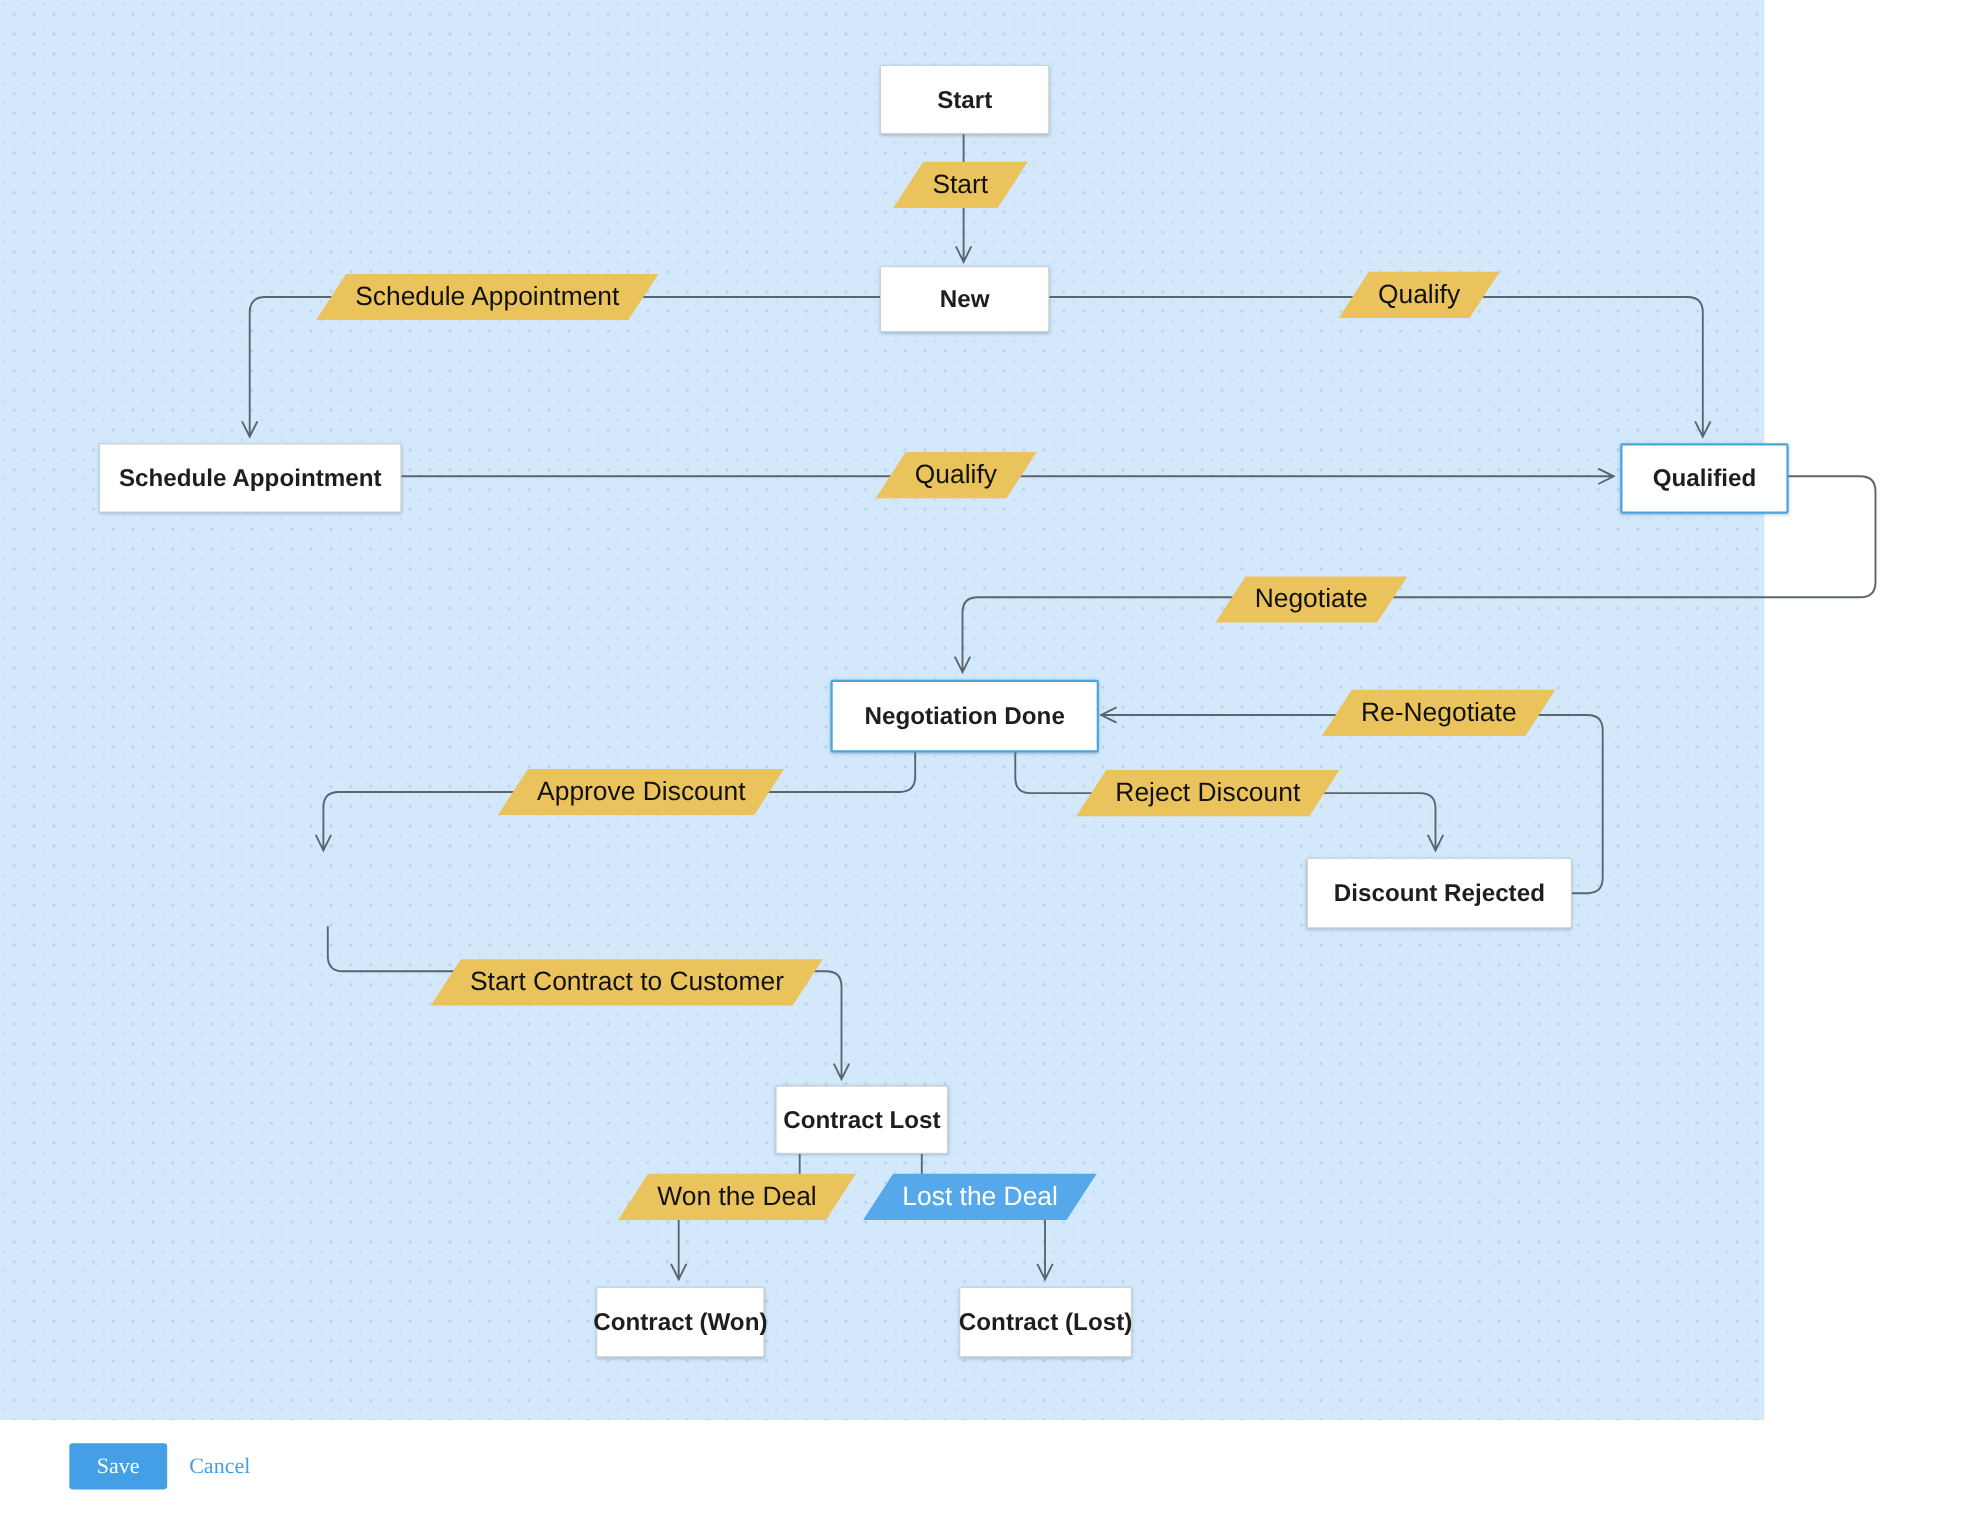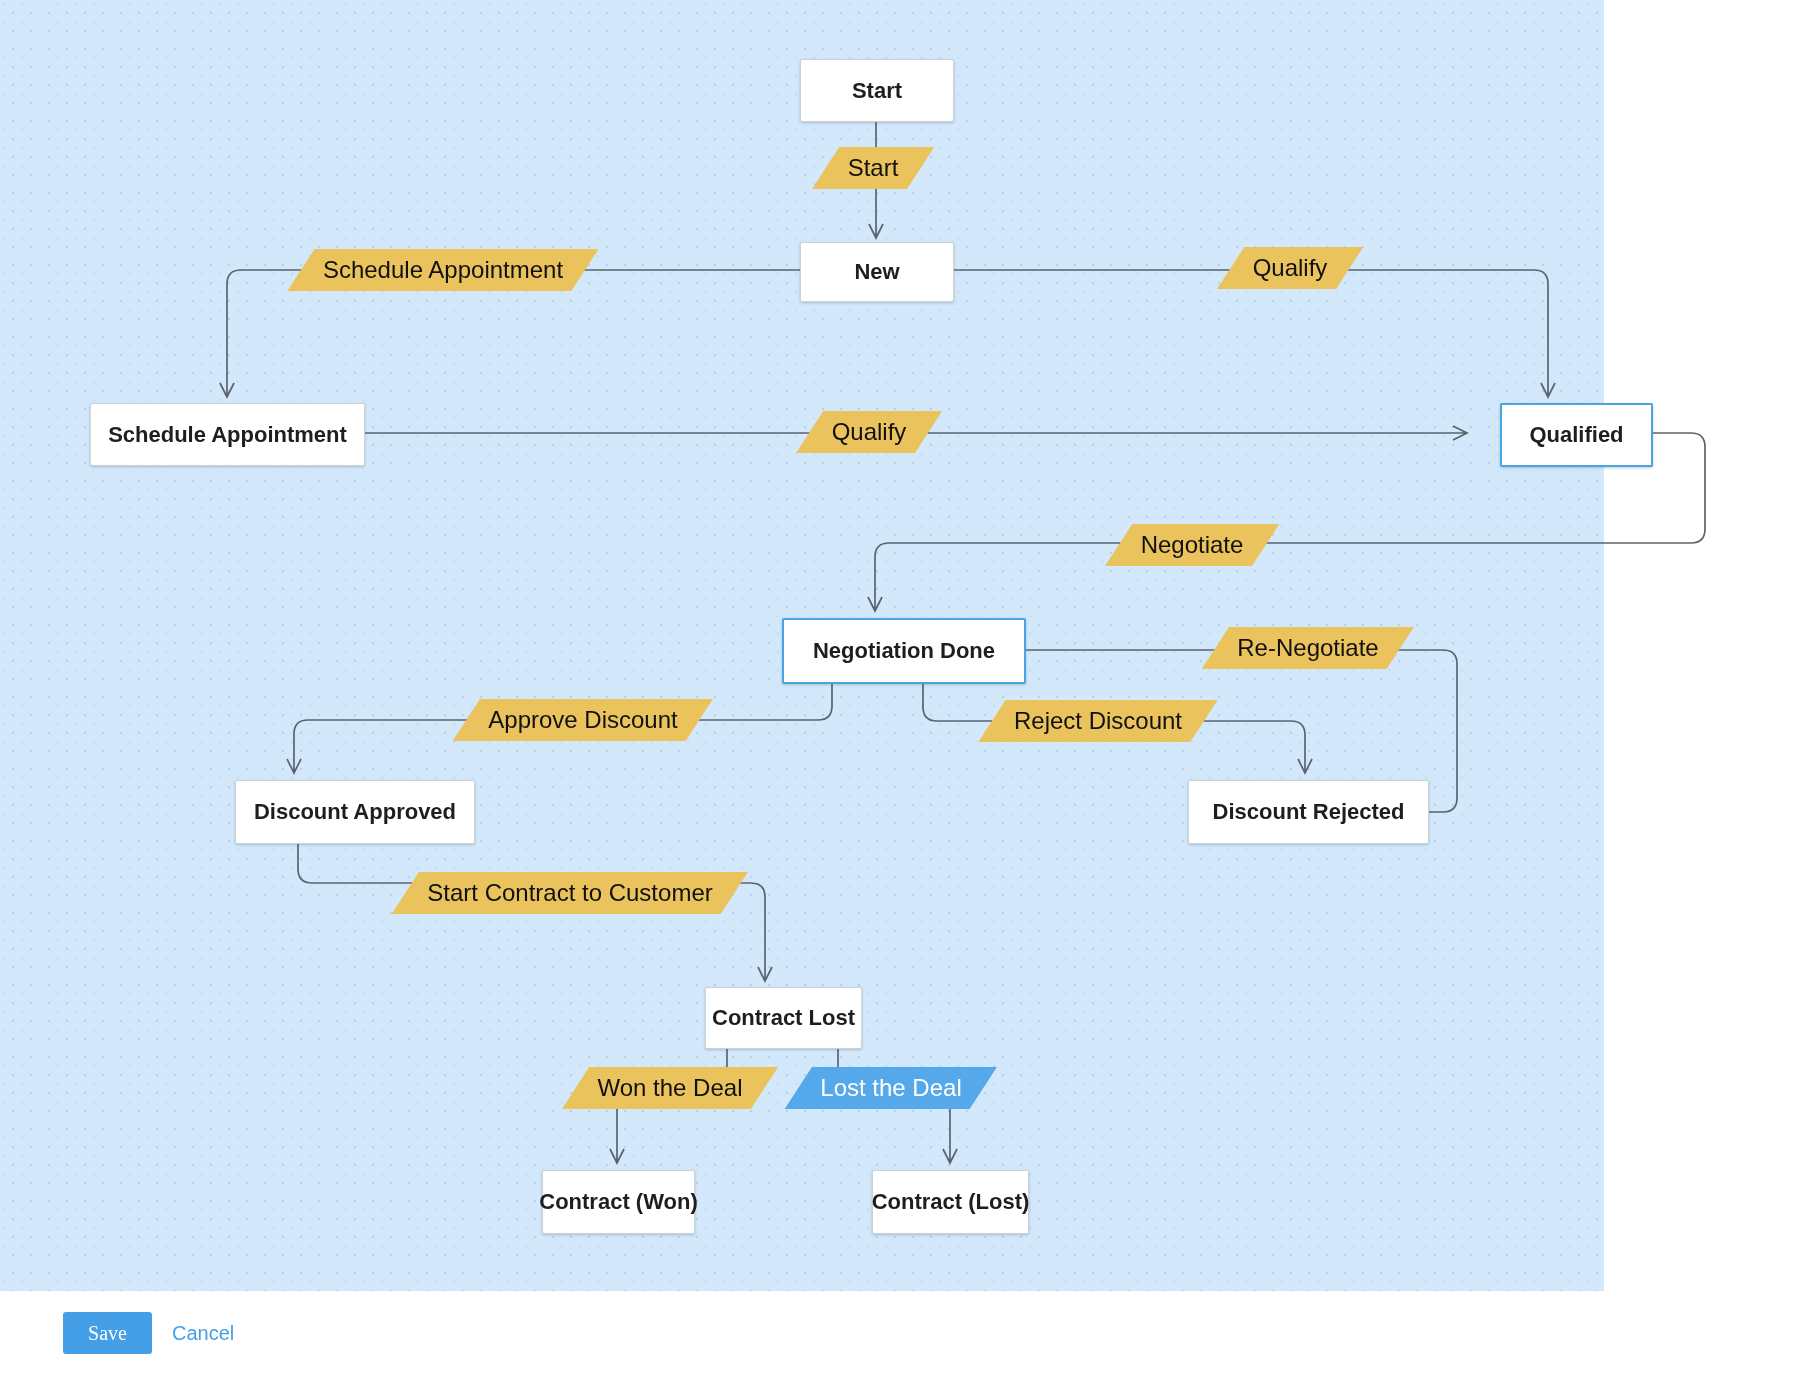--- a/index.html
+++ b/index.html
@@ -20,21 +20,21 @@
   .wires{position:absolute;left:0;top:0;z-index:1;}
   .wires path{stroke:#5a646e;stroke-width:1.7;fill:none;}
   .state{
     position:absolute;z-index:2;
     background:#ffffff;border:1px solid #cdd2d6;border-radius:2px;
     box-shadow:0 1px 3px rgba(80,105,130,.35);
     display:flex;align-items:center;justify-content:center;
     font-size:22px;font-weight:bold;color:#1e1e1e;white-space:nowrap;
     cursor:pointer;
   }
-  .state.hl{border:2px solid #49a4e0;margin-left:27px;}
+  .state.hl{border:2px solid #49a4e0;}
   .plg{
     position:absolute;z-index:3;transform:translate(-50%,-50%);
     height:42px;line-height:42px;padding:0 22px;
     font-size:24px;color:#111;white-space:nowrap;text-align:center;
     cursor:pointer;
   }
   .plg::before{
     content:"";position:absolute;inset:0;z-index:-1;
     background:#ebc35c;transform:skewX(-33deg);
   }
@@ -44,21 +44,21 @@
     position:relative;width:1800px;height:87px;background:#ffffff;
     display:flex;align-items:center;
   }
   .save-btn{
     position:absolute;left:63px;top:21px;width:89px;height:42px;
     background:#459fe6;color:#ffffff;border:none;border-radius:3px;
     font-family:Liberation Serif, serif;font-size:20px;cursor:pointer;
   }
   .cancel-link{
     position:absolute;left:172px;top:21px;height:42px;line-height:42px;
-    color:#459fe6;font-size:20px;text-decoration:none;cursor:pointer;
+    color:#459fe6;font-size:20px;text-decoration:none;cursor:pointer;font-family:Liberation Serif, serif;
   }
 </style>
 </head>
 <body>
 
 <div class="canvas">
 
   <svg class="wires" width="1800" height="1291">
     <path d="M876 120 L876 236 M869 224 L876 238 L883 224"></path>
     <path d="M800 270 L241 270 Q227 270 227 284 L227 396 M220 383 L227 397 L234 383"></path>
@@ -73,21 +73,20 @@
     <path d="M838 1047 L838 1068"></path>
     <path d="M617 1109 L617 1162 M610 1149 L617 1163 L624 1149"></path>
     <path d="M950 1109 L950 1162 M943 1149 L950 1163 L957 1149"></path>
   </svg>
 
   <div class="state" style="left:800px;top:59px;width:152px;height:61px">Start</div>
   <div class="state" style="left:800px;top:242px;width:152px;height:58px">New</div>
   <div class="state" style="left:90px;top:403px;width:273px;height:61px">Schedule Appointment</div>
   <div class="state hl" style="left:1473px;top:403px;width:149px;height:60px">Qualified</div>
   <div class="state hl" style="left:755px;top:618px;width:240px;height:62px">Negotiation Done</div>
-  <div class="state" style="left:235px;top:780px;width:238px;height:62px">Discount Approved</div>
   <div class="state" style="left:1188px;top:780px;width:239px;height:62px">Discount Rejected</div>
   <div class="state" style="left:705px;top:987px;width:155px;height:60px">Contract Lost</div>
   <div class="state" style="left:542px;top:1170px;width:151px;height:62px">Contract (Won)</div>
   <div class="state" style="left:872px;top:1170px;width:155px;height:62px">Contract (Lost)</div>
 
   <div class="plg" style="left:873px;top:168px">Start</div>
   <div class="plg" style="left:443px;top:270px">Schedule Appointment</div>
   <div class="plg" style="left:1290px;top:268px">Qualify</div>
   <div class="plg" style="left:869px;top:432px">Qualify</div>
   <div class="plg" style="left:1192px;top:545px">Negotiate</div>

